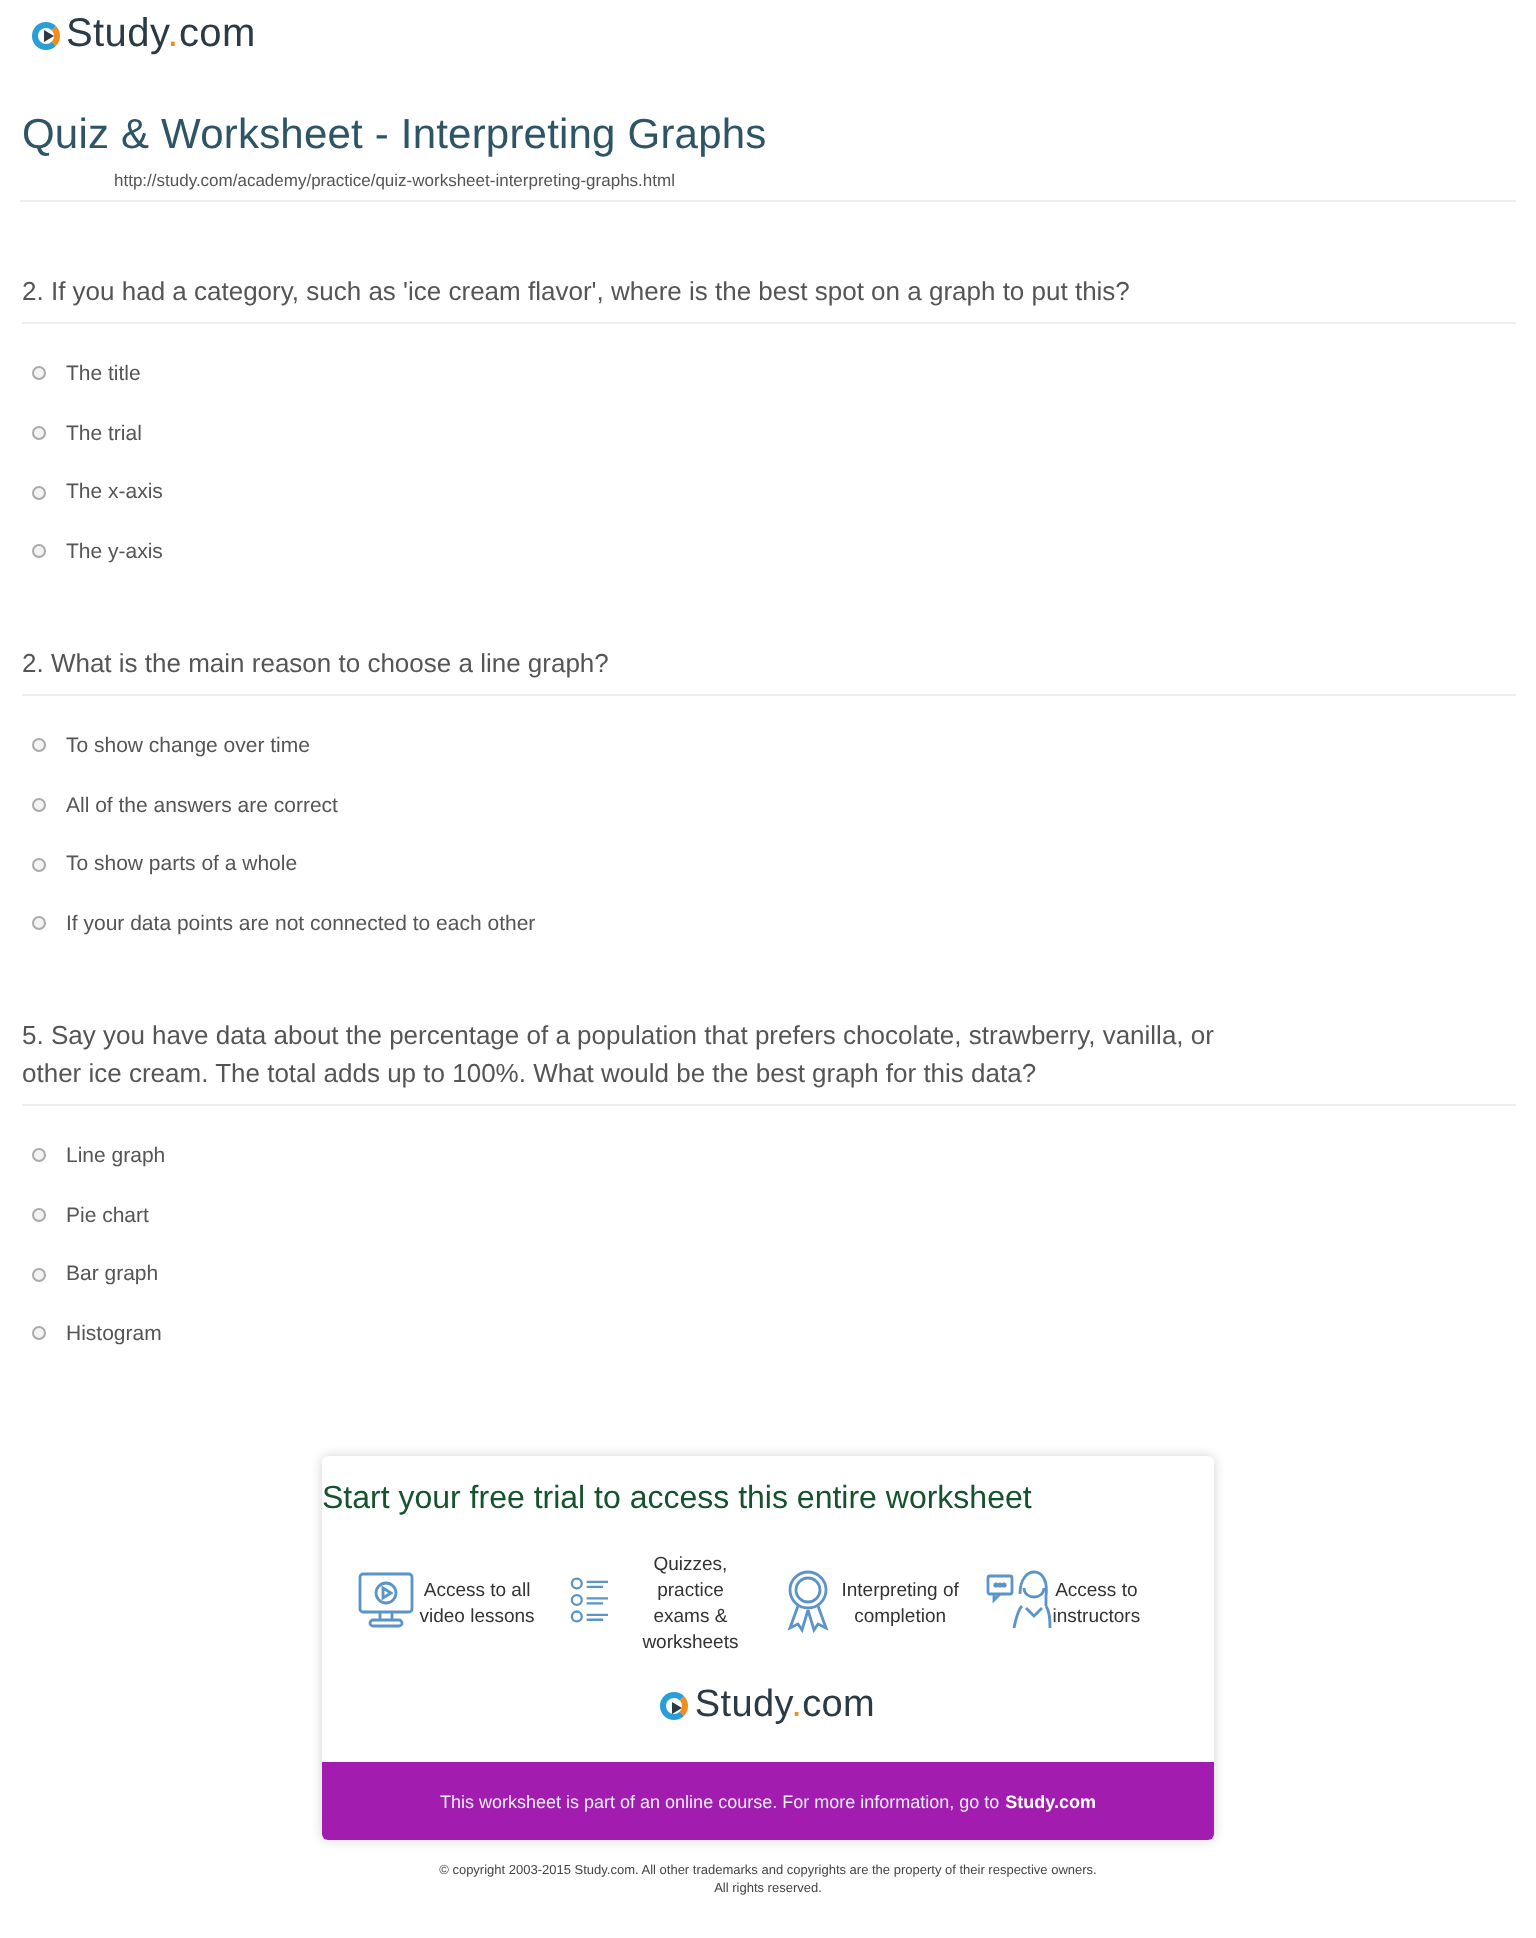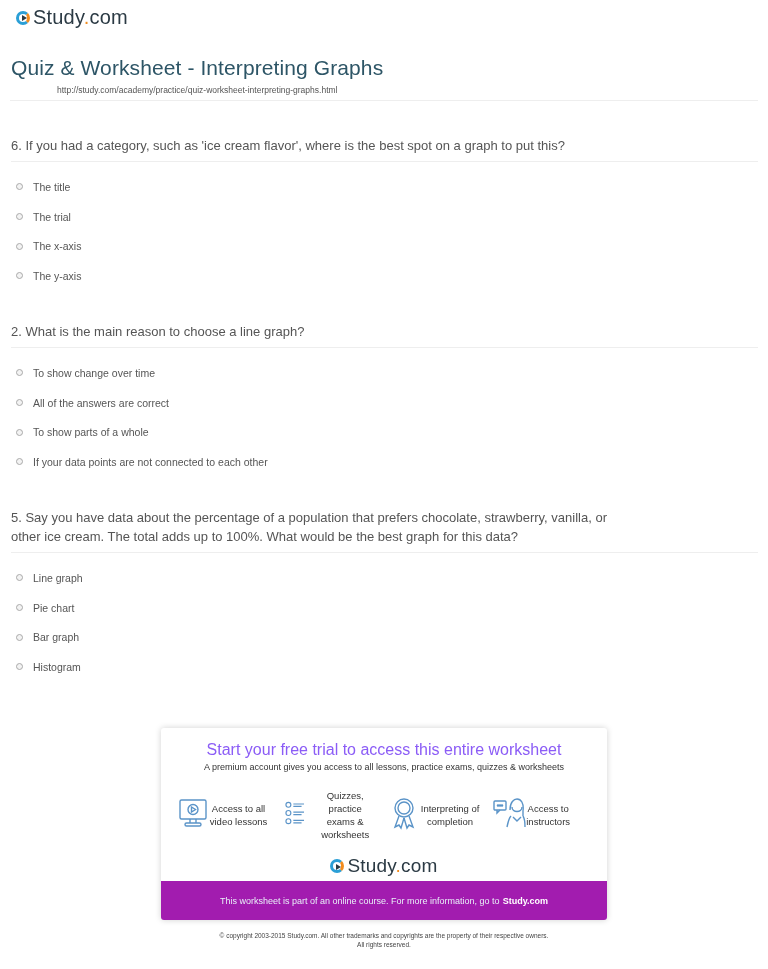--- a/index.html
+++ b/index.html
@@ -17,21 +17,21 @@
   .hr-top { position: absolute; left: 10px; right: 10px; top: 100px; border-top: 1px solid #eeeeee; }
 
   .question { position: absolute; left: 11px; right: 10px; }
   .q-text { font-size: 13px; color: #555; line-height: 19px; padding-bottom: 6px; border-bottom: 1px solid #eeeeee; }
   .options { margin-top: 10px; }
   .option { display: flex; align-items: center; height: 29.7px; padding-left: 5px; }
   .radio { width: 7px; height: 7px; border-radius: 50%; border: 1px solid #aaa; background: #f3f3f3; margin-right: 10px; flex: none; }
   .option-label { font-size: 10.5px; color: #555; }
 
   .cta { position: absolute; left: 161px; top: 728px; width: 446px; height: 192px; background: #fff; border-radius: 3px; box-shadow: 0 0 6px rgba(0,0,0,0.18); overflow: hidden; }
-  .cta-title { text-align: center; margin-top: 13px; font-size: 16px; color: #8b5cf6; }
+  .cta-title { text-align: left; margin-top: 13px; font-size: 16px; color: #14532d; }
   .cta-sub { text-align: center; margin-top: 3px; font-size: 9px; color: #333; }
   .features { display: flex; justify-content: space-around; margin-top: 12px; padding: 0 12px; }
   .feature { width: 100px; display: flex; flex-direction: row; align-items: center; }
   .feature svg { width: 34px; height: 34px; }
   .feature-label { margin-top: 5px; text-align: center; font-size: 9.5px; line-height: 13px; color: #333; }
   .cta-logo { display: flex; justify-content: center; align-items: center; margin-top: 14px; }
   .cta-logo .logo-text { font-size: 19px; }
   .cta-banner { position: absolute; left: 0; right: 0; bottom: 0; height: 39px; background: #a21caf; color: #e8f0f8; font-size: 9px; display: flex; align-items: center; justify-content: center; }
   .cta-banner b { color: #fff; margin-left: 3px; }
 
@@ -43,21 +43,21 @@
 <div class="logo">
   <span class="logo-mark"></span>
   <span class="logo-text"><span>Study</span><span class="dot">.</span><span>com</span></span>
 </div>
 
 <h1 class="page-title">Quiz &amp; Worksheet - Interpreting Graphs</h1>
 <div class="page-url">http://study.com/academy/practice/quiz-worksheet-interpreting-graphs.html</div>
 <div class="hr-top"></div>
 
 <div class="question" style="top:136px;">
-  <div class="q-text">6. If you had a category, such as 'ice cream flavor', where is the best spot on a graph to put this?</div>
+  <div class="q-text">2. If you had a category, such as 'ice cream flavor', where is the best spot on a graph to put this?</div>
   <div class="options">
     <div class="option">
         <span class="radio"></span>
         <span class="option-label">The title</span>
       </div>
     <div class="option">
         <span class="radio"></span>
         <span class="option-label">The trial</span>
       </div>
     <div class="option">
@@ -110,21 +110,20 @@
       </div>
     <div class="option">
         <span class="radio"></span>
         <span class="option-label">Histogram</span>
       </div>
   </div>
 </div>
 
 <div class="cta">
   <div class="cta-title">Start your free trial to access this entire worksheet</div>
-  <div class="cta-sub">A premium account gives you access to all lessons, practice exams, quizzes &amp; worksheets</div>
   <div class="features">
     <div class="feature">
       <svg viewBox="0 0 34 34" fill="none" stroke="#5b94c8" stroke-width="1.4">
         <rect x="4" y="4" width="26" height="19" rx="1.5"></rect>
         <circle cx="17" cy="13.5" r="5"></circle>
         <path d="M15.5 11 L19.5 13.5 L15.5 16 Z"></path>
         <path d="M14 23 L14 27 M20 23 L20 27"></path>
         <rect x="9" y="27" width="16" height="3" rx="1.5"></rect>
       </svg>
       <div class="feature-label"><span>Access to all</span><br><span>video lessons</span></div>

